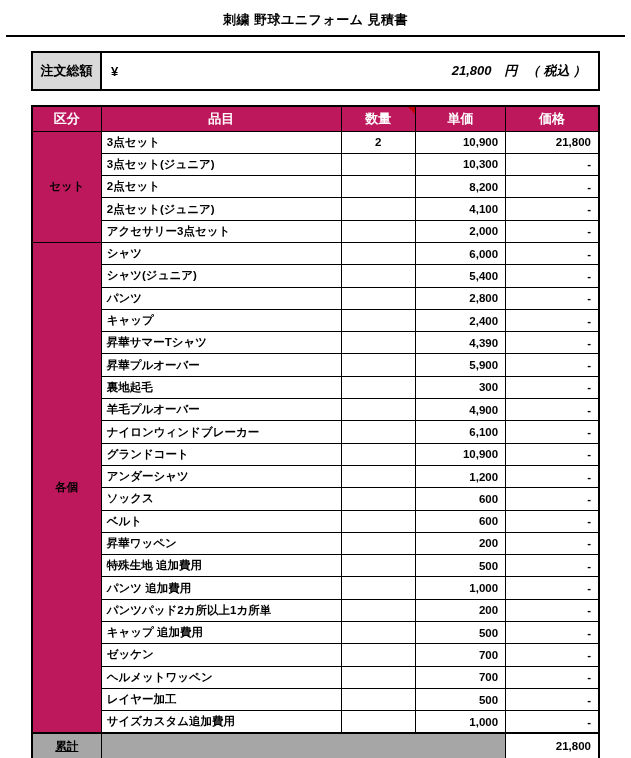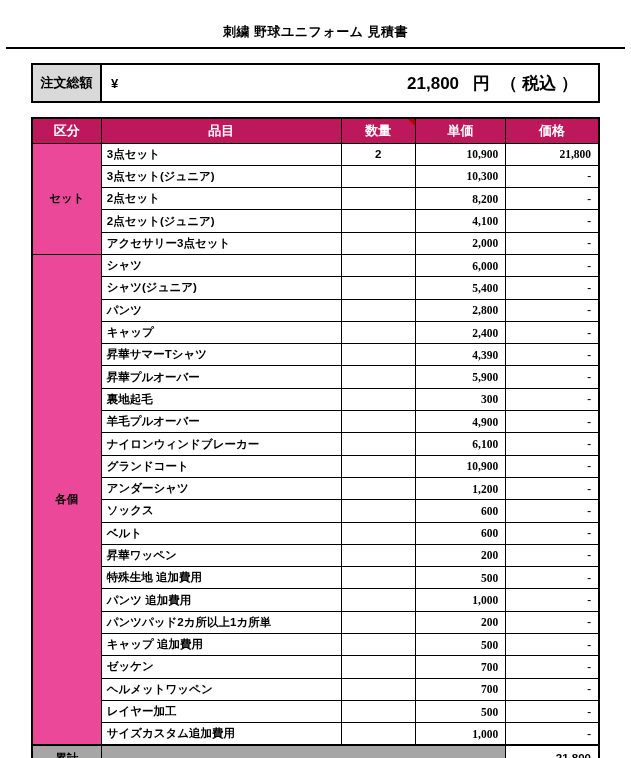--- a/index.html
+++ b/index.html
@@ -16,21 +16,20 @@
   }
 
   
   #doc-title {
     text-align: center;
     font-size: 13px;
     font-weight: bold;
     letter-spacing: 0.5px;
     padding-top: 11px;
     padding-bottom: 6px;
-    margin-top: 12px;
   }
   #title-rule {
     border-bottom: 2px solid #000;
     margin: 0 6px;
   }
 
   
   #order-total-wrap {
     margin: 14px 31px 0 31px;
   }
@@ -58,26 +57,27 @@
     text-align: left;
     padding-left: 9px;
     position: relative;
   }
   .yen-mark {
     font-size: 13px;
     font-weight: bold;
   }
   .total-amount-block {
     position: absolute;
-    right: 20px;
+    right: 12px;
     top: 50%;
     transform: translateY(-50%);
     white-space: nowrap;
-    font-size: 17px;
-    font-weight: bold;
+    font-size: 13px;
+    font-weight: bold;
+    font-style: italic;
   }
   .total-amount-num { letter-spacing: 0px; }
   .total-amount-unit { margin-left: 9px; }
   .total-amount-tax { margin-left: 6px; }
 
   
   #items-wrap {
     margin: 14px 31px 0 31px;
   }
   table.items {
@@ -105,41 +105,40 @@
     position: relative;
   }
   
   col.c-kubun { width: 69px; }
   col.c-item  { width: 239px; }
   col.c-qty   { width: 74px; }
   col.c-unit  { width: 90px; }
   col.c-price { width: 93px; }
 
   td.kubun-cell {
-    background: #ec4899;
+    background: #be185d;
     text-align: center;
     vertical-align: middle;
     font-size: 12px;
     font-family: Liberation Mono, monospace;
   }
   td.item-cell {
     text-align: left;
     padding-left: 5px;
     font-size: 11.5px;
     margin-left: 20px;
   }
   td.qty-cell {
     text-align: center;
     font-size: 12px;
   }
   td.unit-cell, td.price-cell {
     text-align: right;
     padding-right: 7px;
     font-size: 12px;
-    font-family: Liberation Serif, serif;
   }
 
   
   .comment-marker {
     position: absolute;
     top: 0;
     right: 0;
     width: 0;
     height: 0;
     border-top: 7px solid #c00000;

